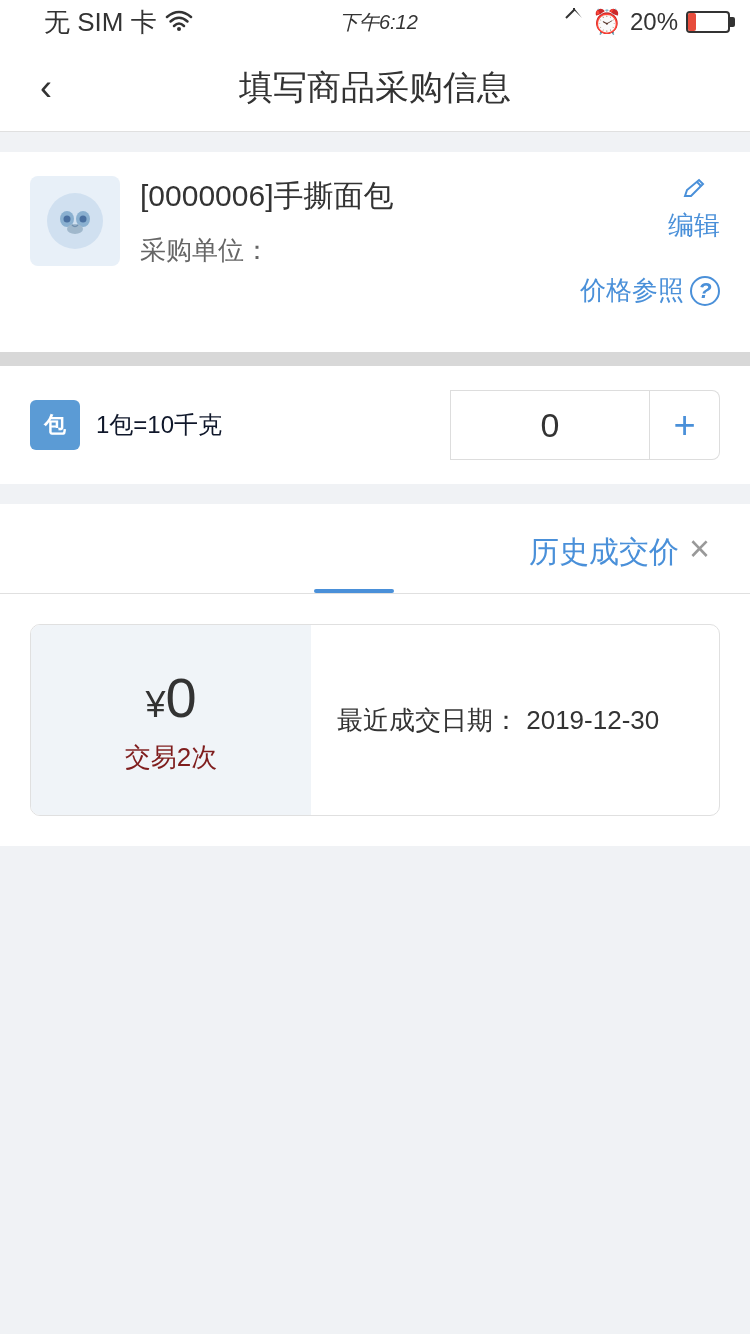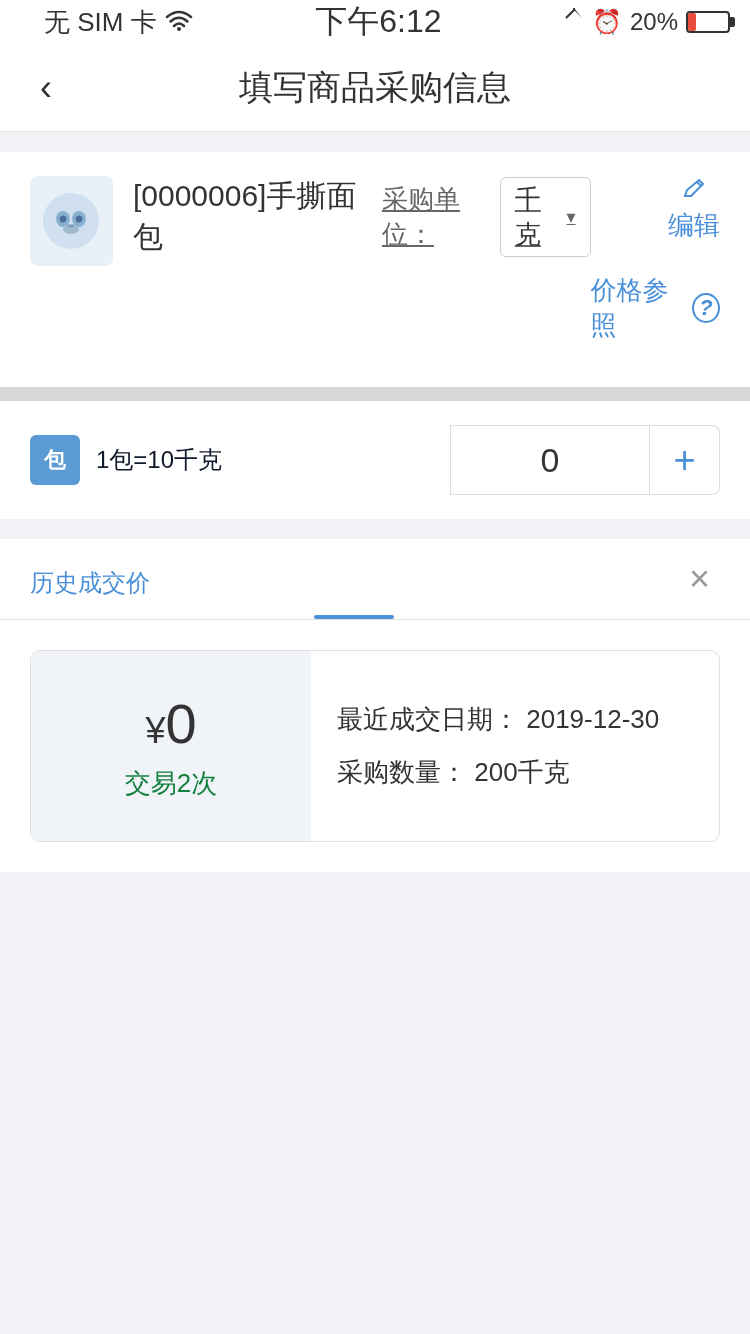--- a/index.html
+++ b/index.html
@@ -26,22 +26,23 @@
       font-weight: 500;
     }
     .status-left {
       display: flex;
       align-items: center;
       gap: 8px;
       font-size: 26px;
       margin-left: 24px;
     }
     .status-center {
-      font-size: 32px;
+      font-size: 20px;
       font-weight: 500;
+      font-style: italic;
     }
     .status-right {
       display: flex;
       align-items: center;
       gap: 8px;
       font-size: 24px;
     }
     .battery {
       width: 44px;
       height: 22px;
@@ -118,34 +119,34 @@
       background: #e8f0f8;
       border-radius: 8px;
       display: flex;
       align-items: center;
       justify-content: center;
       color: #5b9bd5;
       font-size: 32px;
     }
     .product-info {
       display: flex;
-      flex-direction: row;
+      flex-direction: column;
       gap: 16px;
     }
     .product-name {
       font-size: 30px;
       color: #333;
       font-weight: 500;
     }
     .product-unit-row {
       display: flex;
       align-items: center;
+      gap: 12px;
       font-size: 26px;
       color: #666;
-      text-decoration: underline;
     }
     .unit-label {
       color: #666;
     }
     .unit-select {
       display: flex;
       align-items: center;
       border: 1px solid #ccc;
       border-radius: 6px;
       padding: 4px 14px;
@@ -266,23 +267,23 @@
     
     .tabs-row {
       display: flex;
       align-items: center;
       border-bottom: 1px solid #e0e0e0;
       padding: 0 30px;
       position: relative;
     }
     .tab-item {
       flex: 1;
-      text-align: left;
+      text-align: right;
       padding: 28px 0 20px;
-      font-size: 24px;
+      font-size: 30px;
       color: #666;
       cursor: pointer;
       position: relative;
     }
     .tab-item.active {
       color: #4a90d9;
     }
     .tab-item.active::after {
       content: '';
       position: absolute;
@@ -324,21 +325,21 @@
       font-size: 56px;
       color: #333;
       font-weight: 400;
       margin-bottom: 10px;
     }
     .transaction-price .yen {
       font-size: 36px;
     }
     .transaction-count {
       font-size: 26px;
-      color: #15803d;
+      color: #7f1d1d;
     }
     .transaction-right {
       flex: 1;
       padding: 30px 26px;
       display: flex;
       flex-direction: column;
       justify-content: center;
       gap: 14px;
     }
     .transaction-detail-row {
@@ -396,24 +397,20 @@
           <circle cx="22" cy="28" r="3.5" fill="#4a70a0"></circle>
           <circle cx="38" cy="28" r="3.5" fill="#4a70a0"></circle>
           <ellipse cx="30" cy="38" rx="8" ry="5" fill="#a0b8cc"></ellipse>
           <path d="M27 34 Q30 37 33 34" stroke="#7090b0" stroke-width="1.5" fill="none"></path>
         </svg>
       </div>
       <div class="product-info">
         <span class="product-name">[0000006]手撕面包</span>
         <div class="product-unit-row">
           <span class="unit-label">采购单位：</span>
-          <div class="unit-select">
-            <span>千克</span>
-            <span class="chevron">▾</span>
-          </div>
         </div>
       </div>
     </div>
     <div style="display:flex;flex-direction:column;align-items:flex-end;gap:30px;">
       <span class="edit-link">
         <svg width="26" height="26" viewBox="0 0 26 26" fill="none">
           <path d="M4 20 L6 14 L18 4 L22 8 L10 20 Z" stroke="#4a90d9" stroke-width="2" fill="none"></path>
           <path d="M16 6 L20 10" stroke="#4a90d9" stroke-width="2"></path>
         </svg>
         <span>编辑</span>
@@ -454,21 +451,17 @@
         <div class="transaction-price">
           <span class="yen">¥</span><span>0</span>
         </div>
         <div class="transaction-count">交易2次</div>
       </div>
       <div class="transaction-right">
         <div class="transaction-detail-row">
           <span>最近成交日期：</span>
           <span>2019-12-30</span>
         </div>
-        <div class="transaction-detail-row">
-          <span>采购数量：</span>
-          <span>200千克</span>
-        </div>
       </div>
     </div>
   </div>
 
 </div>
 
 </body></html>

